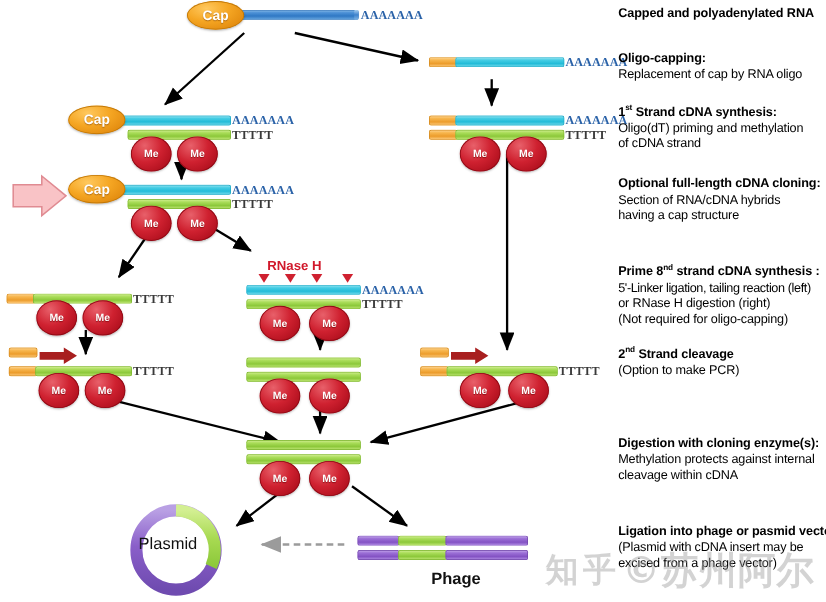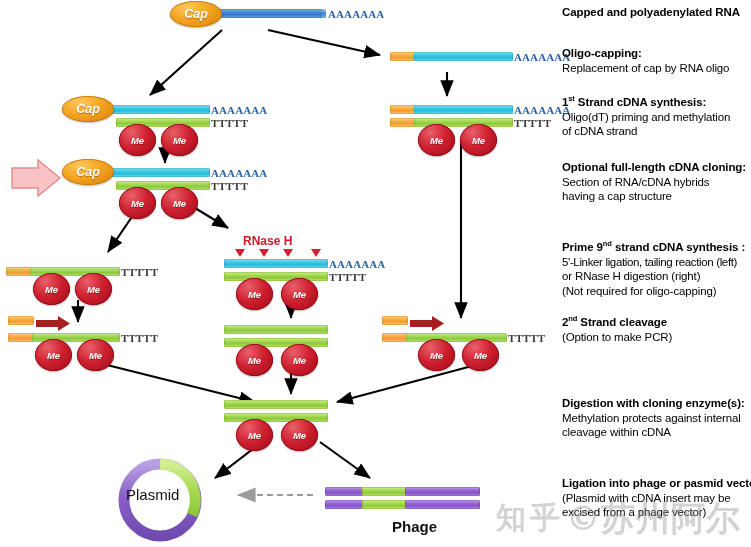--- a/index.html
+++ b/index.html
@@ -30,21 +30,21 @@
         background:linear-gradient(to bottom,#a9d0f0 0%,#3f83cd 50%,#7fb4e4 100%);}
 
   
   .tail{position:absolute;font-size:11px;font-weight:bold;letter-spacing:.1px;
         font-family:"Liberation Serif","DejaVu Serif",serif;white-space:nowrap;}
   .tail.a{color:#2a62a8;}
   .tail.t{color:#3a3a3a;}
 
   
   .oval{position:absolute;border-radius:50%;display:flex;align-items:center;
-        justify-content:center;font-weight:bold;color:#fff;font-style:italic;}
+        justify-content:center;font-weight:bold;color:#fff;}
   .cap{width:52px;height:26px;font-size:12.5px;
        background:radial-gradient(ellipse at 34% 26%,#ffc85e 0%,#f5a623 42%,#e38c10 78%,#d07d08 100%);
        box-shadow:inset 0 0 0 .8px #c07708, 0 1px 2px rgba(0,0,0,.3);
        text-shadow:0 1px 1px rgba(120,60,0,.55);}
   .me{width:37px;height:32px;font-size:9.5px;
       background:radial-gradient(ellipse at 34% 26%,#e8606a 0%,#cf2130 45%,#b0101e 80%,#9c0a17 100%);
       box-shadow:inset 0 0 0 .8px #8e0a15, 0 1px 2px rgba(0,0,0,.3);
       text-shadow:0 1px 1px rgba(90,0,0,.6);}
 
   
@@ -255,21 +255,21 @@
     <div class="bd">of cDNA strand</div>
   </div>
 
   <div class="note" style="top:160px;">
     <div class="hd">Optional full-length cDNA cloning:</div>
     <div class="bd">Section of RNA/cDNA hybrids</div>
     <div class="bd">having a cap structure</div>
   </div>
 
   <div class="note" style="top:240px;">
-    <div class="hd"><span>Prime 9</span><sup>nd</sup><span> strand cDNA synthesis :</span></div>
+    <div class="hd"><span>Prime 8</span><sup>nd</sup><span> strand cDNA synthesis :</span></div>
     <div class="bd wide">5'-Linker ligation, tailing reaction (left)</div>
     <div class="bd">or RNase H digestion (right)</div>
     <div class="bd">(Not required for oligo-capping)</div>
   </div>
 
   <div class="note" style="top:315px;">
     <div class="hd"><span>2</span><sup>nd</sup><span> Strand cleavage</span></div>
     <div class="bd">(Option to make PCR)</div>
   </div>
 

